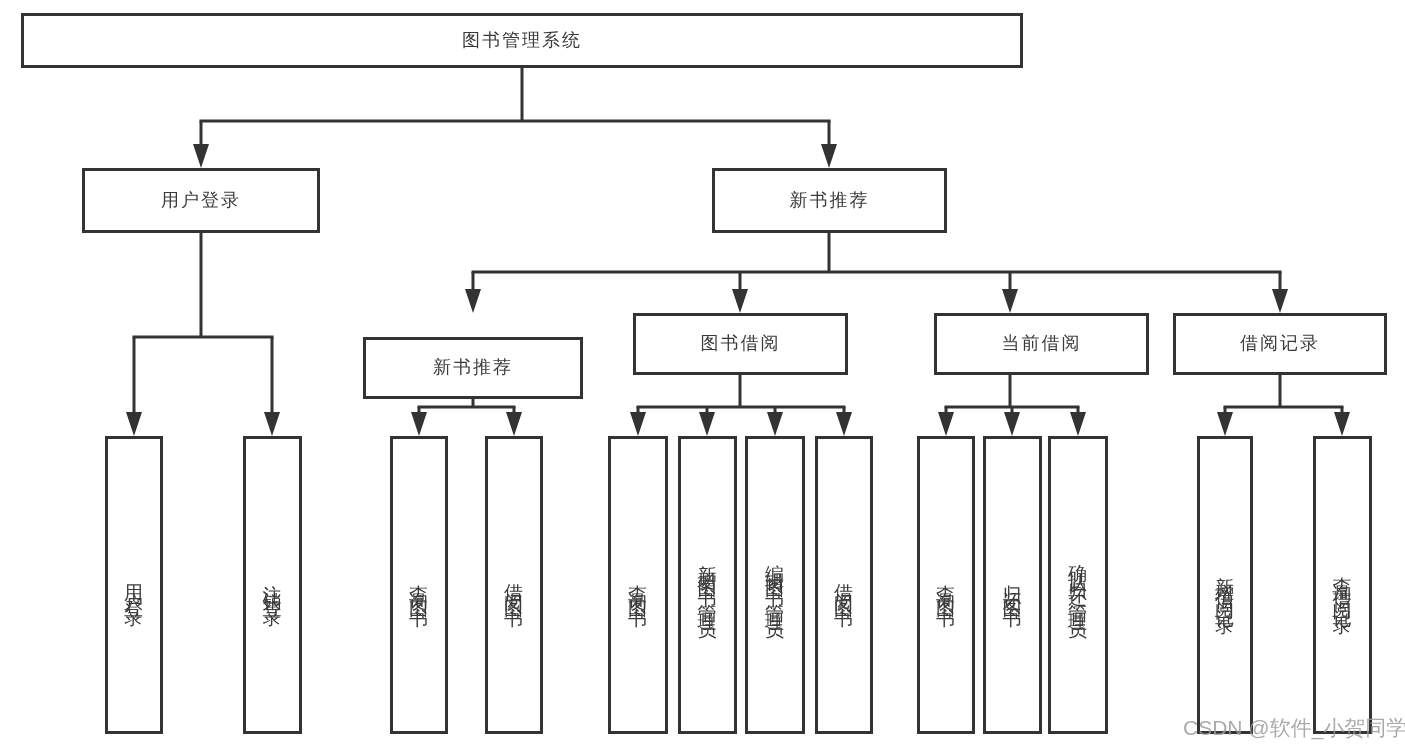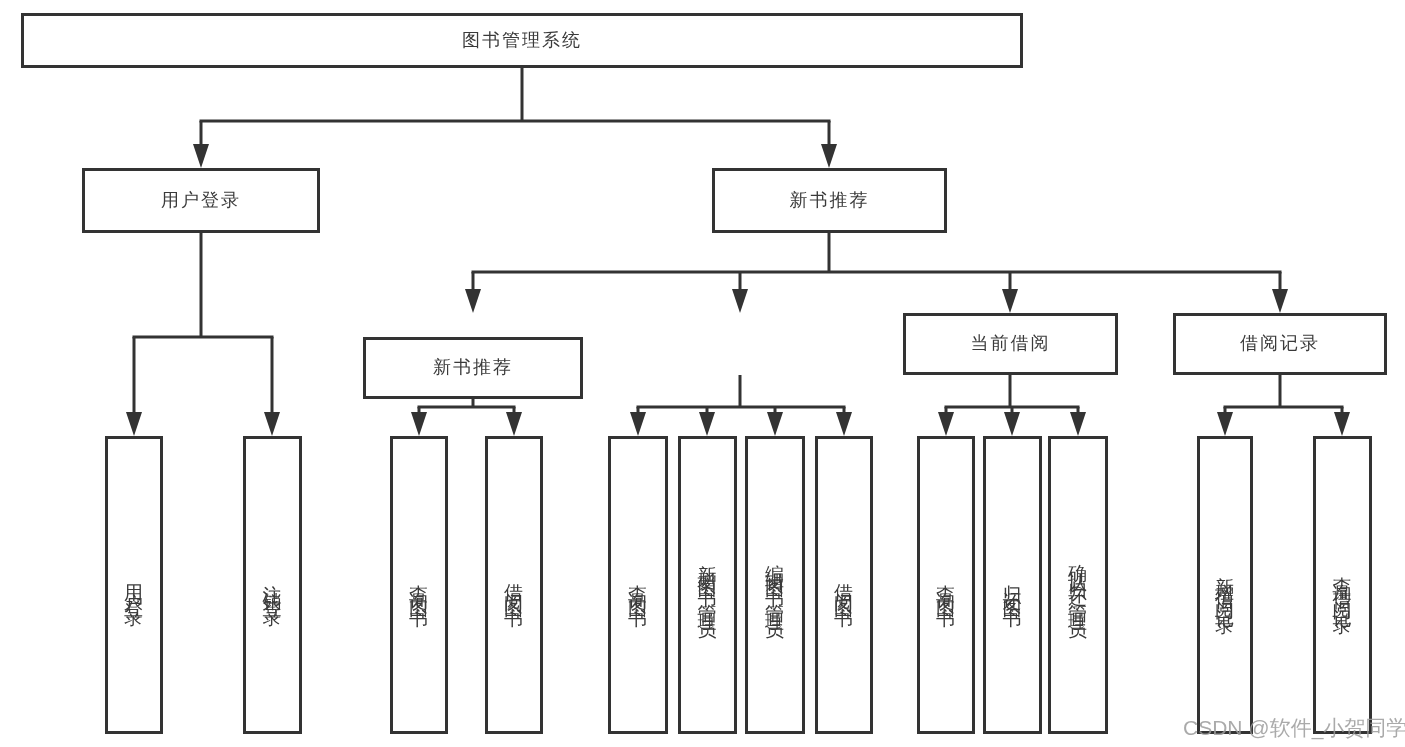--- a/index.html
+++ b/index.html
@@ -129,21 +129,22 @@
         <polygon points="1334,412 1350,412 1342,436" fill="#333333"></polygon>
       </g>
     </svg>
 
   <div class="box h-box" style="left:21px; top:13px; width:1002px; height:55px;">图书管理系统</div>
 
   <div class="box h-box" style="left:82px; top:168px; width:238px; height:65px;">用户登录</div>
   <div class="box h-box" style="left:712px; top:168px; width:235px; height:65px;">新书推荐</div>
 
   <div class="box h-box" style="left:363px; top:313px; width:220px; height:62px;margin-top:24px;">新书推荐</div>
-  <div class="box h-box" style="left:903px; top:313px; width:215px; height:62px;">当前借阅</div>
+  <div class="box h-box" style="left:633px; top:313px; width:215px; height:62px;">图书借阅</div>
+  <div class="box h-box" style="left:934px; top:313px; width:215px; height:62px;">当前借阅</div>
   <div class="box h-box" style="left:1173px; top:313px; width:214px; height:62px;">借阅记录</div>
 
   <div class="box v-box" style="left:105px; top:436px; width:58px; height:298px;">用户登录</div>
   <div class="box v-box" style="left:243px; top:436px; width:59px; height:298px;">注销登录</div>
 
   <div class="box v-box" style="left:390px; top:436px; width:58px; height:298px;">查询图书</div>
   <div class="box v-box" style="left:485px; top:436px; width:58px; height:298px;">借阅图书</div>
 
   <div class="box v-box" style="left:608px; top:436px; width:60px; height:298px;">查询图书</div>
   <div class="box v-box" style="left:678px; top:436px; width:59px; height:298px;">新增图书（管理员）</div>

